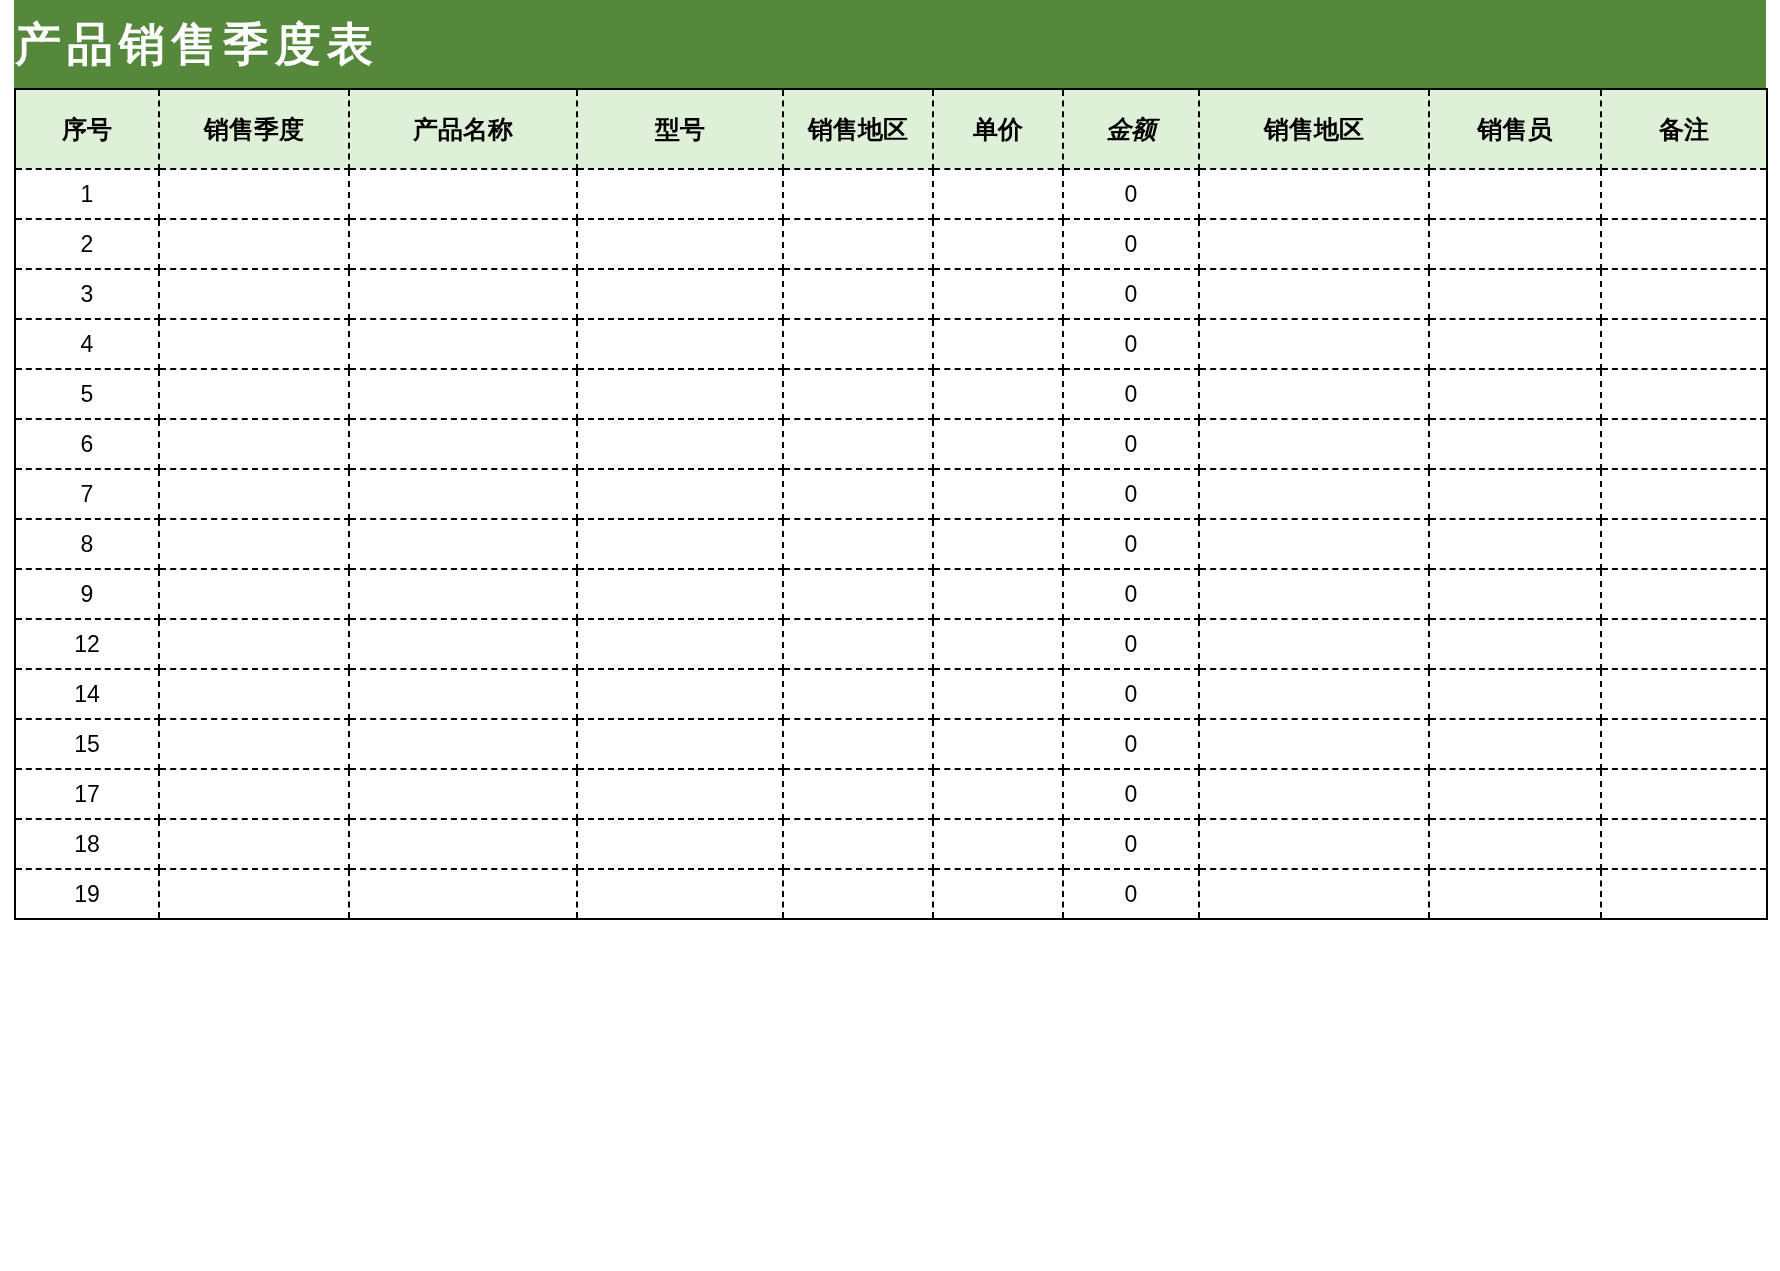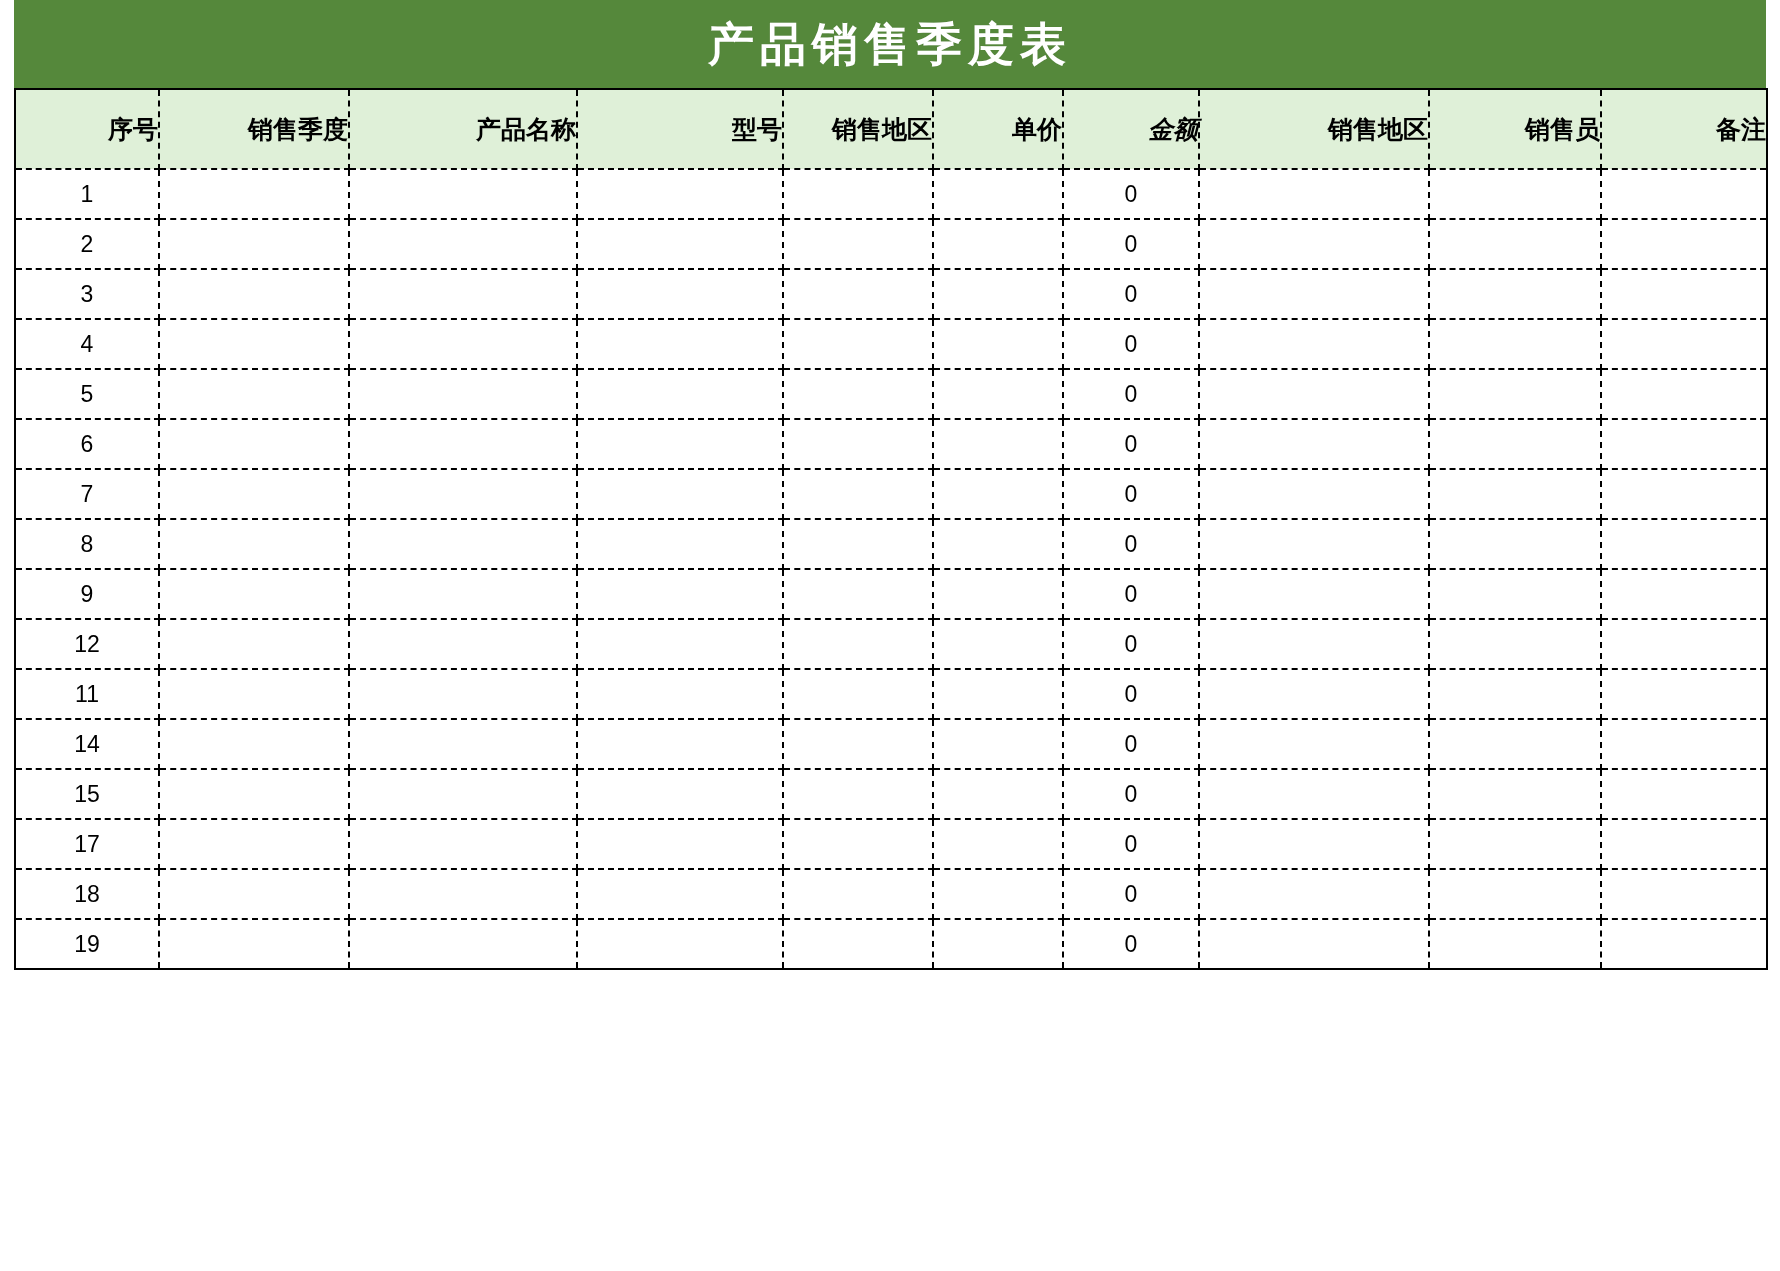--- a/index.html
+++ b/index.html
@@ -19,21 +19,20 @@
     box-sizing: border-box;
     padding: 0 14px 0 14px;
     background: #ffffff;
   }
   .title-bar {
     height: 88px;
     background: #55883b;
     color: #ffffff;
     display: flex;
     align-items: center;
-    justify-content: center;
     border: 1px solid #55883b;
     box-sizing: border-box;
   }
   .title-bar .title-text {
     font-size: 46px;
     font-weight: bold;
     letter-spacing: 6px;
     line-height: 1;
     text-shadow: 0 0 1px rgba(0,0,0,0.15);
   }
@@ -58,21 +57,20 @@
     font-weight: normal;
     background: #ffffff;
   }
   table.grid thead th {
     background: #dff0d8;
     font-weight: bold;
     font-size: 25px;
     height: 78px;
     border-top: 2px solid #000;
     border-bottom: 2px dashed #000;
-    text-align: right;
   }
   table.grid thead th:first-child,
   table.grid tbody td:first-child {
     border-left: 2px solid #000;
   }
   table.grid thead th:last-child,
   table.grid tbody td:last-child {
     border-right: 2px solid #000;
   }
   td.amount-cell {
@@ -246,32 +244,20 @@
           <td></td>
           <td></td>
           <td></td>
           <td></td>
           <td class="amount-cell">0</td>
           <td></td>
           <td></td>
           <td></td>
         </tr>
         <tr>
-          <td>11</td>
-          <td></td>
-          <td></td>
-          <td></td>
-          <td></td>
-          <td></td>
-          <td class="amount-cell">0</td>
-          <td></td>
-          <td></td>
-          <td></td>
-        </tr>
-        <tr>
           <td>14</td>
           <td></td>
           <td></td>
           <td></td>
           <td></td>
           <td></td>
           <td class="amount-cell">0</td>
           <td></td>
           <td></td>
           <td></td>

